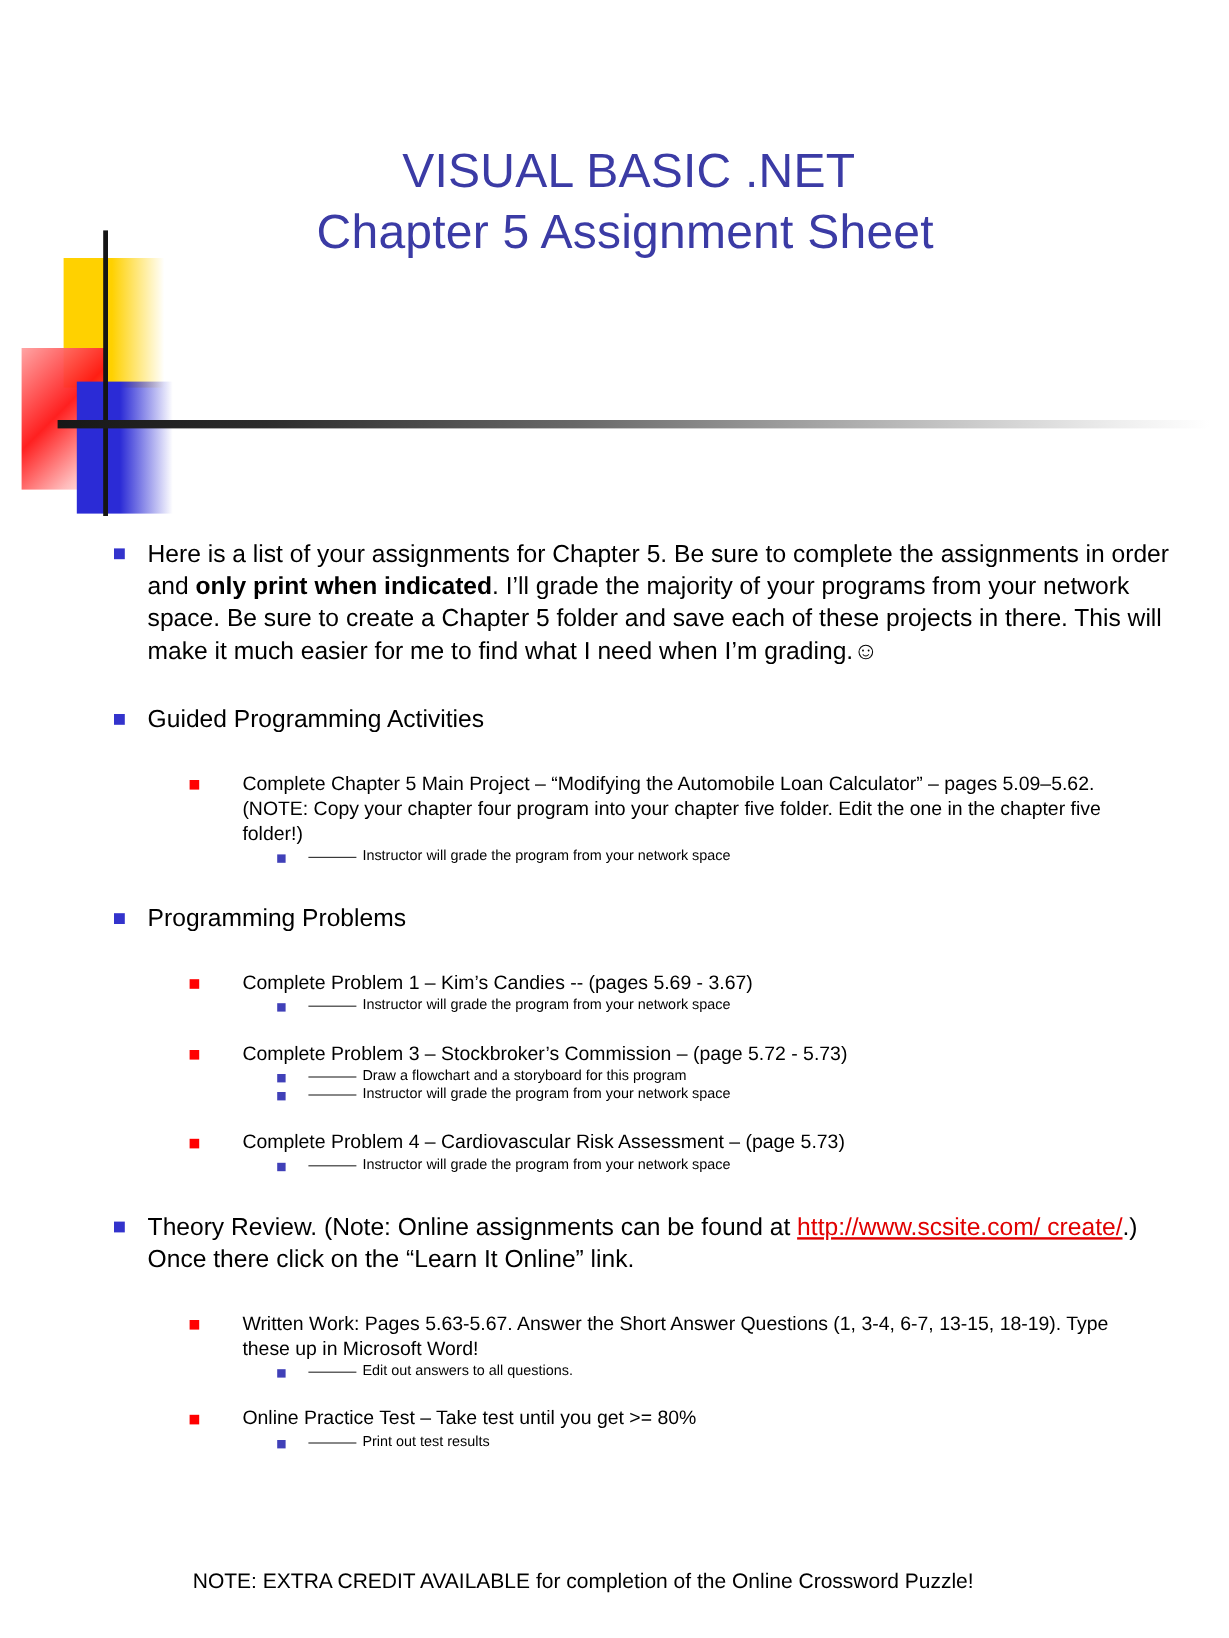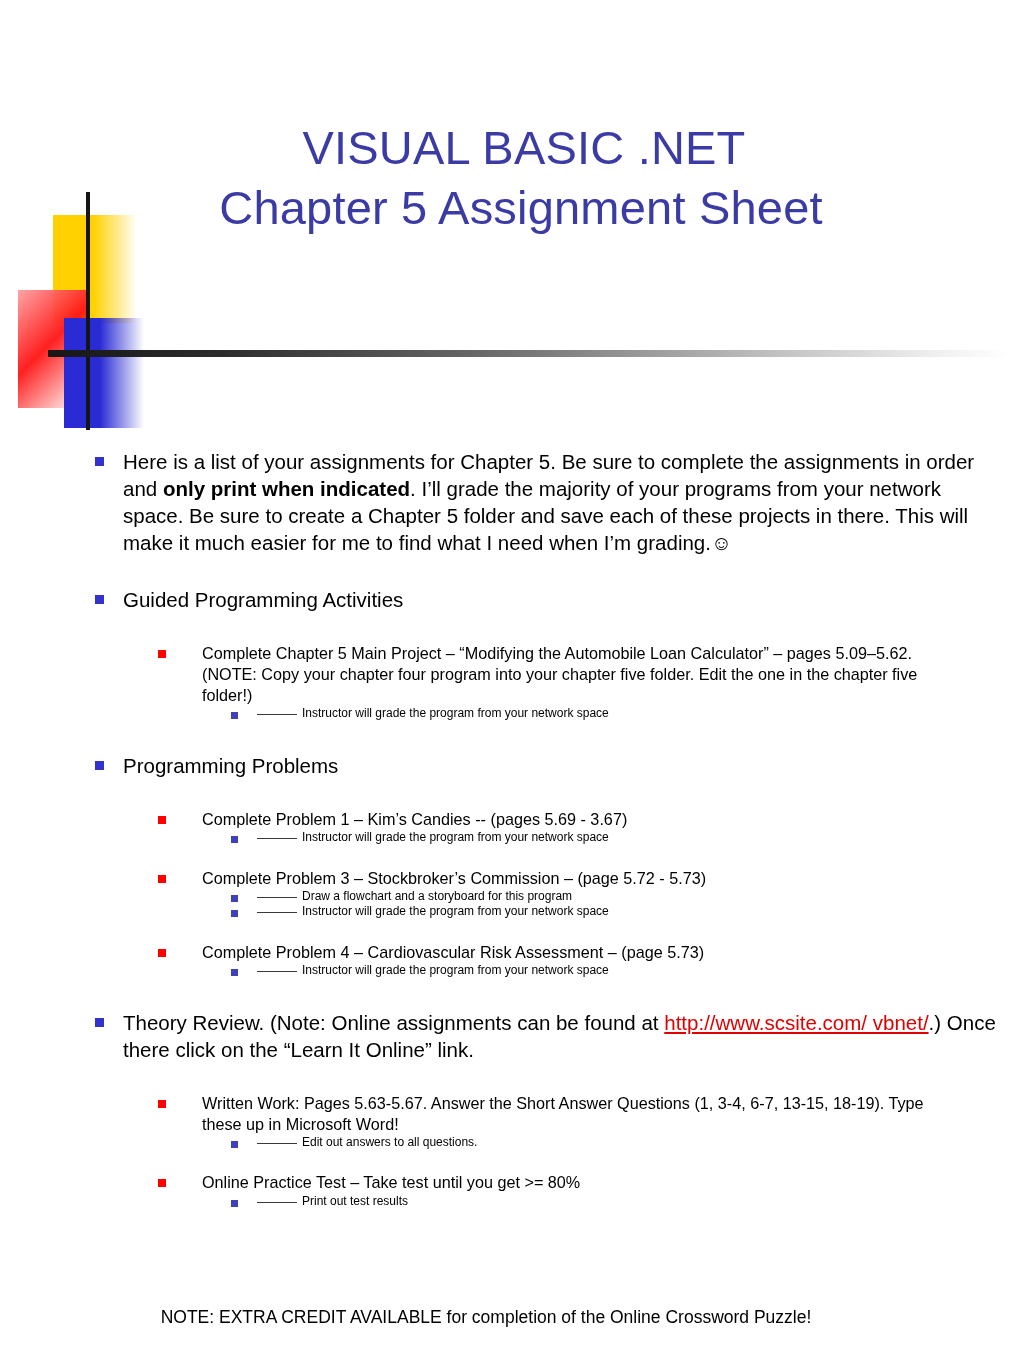--- a/index.html
+++ b/index.html
@@ -17,21 +17,21 @@
   }
 
   
   .title-block {
     position: absolute;
     left: 0;
     top: 118px;
     width: 1024px;
     text-align: center;
     color: #3B3BA5;
-    font-size: 47px;
+    font-size: 40px;
     line-height: 1.28;
     letter-spacing: 0.2px;
     white-space: nowrap;
   }
   .title-line { display: block; }
   .title-line-1 { padding-left: 24px; }
   .title-line-2 { padding-left: 18px; }
 
   
   .deco {
@@ -254,21 +254,21 @@
   </div>
   <div class="l3">
     <span class="bullet"></span>
     <span class="blank-line"></span><span>Instructor will grade the program from your network space</span>
   </div>
 
   <div class="spacer-lg"></div>
 
   <div class="l1">
     <span class="bullet"></span>
-    <span>Theory Review. (Note: Online assignments can be found at </span><span class="link">http://www.scsite.com/ vbnet/</span><span>.) Once there click on the “Learn It Online” link.</span>
+    <span>Theory Review. (Note: Online assignments can be found at </span><span class="link">http://www.scsite.com/ create/</span><span>.) Once there click on the “Learn It Online” link.</span>
   </div>
 
   <div class="spacer-lg"></div>
 
   <div class="l2">
     <span class="bullet"></span>
     <span>Written Work: Pages 5.63-5.67. Answer the Short Answer Questions (1, 3-4, 6-7, 13-15, 18-19). Type these up in Microsoft Word!</span>
   </div>
   <div class="l3">
     <span class="bullet"></span>

